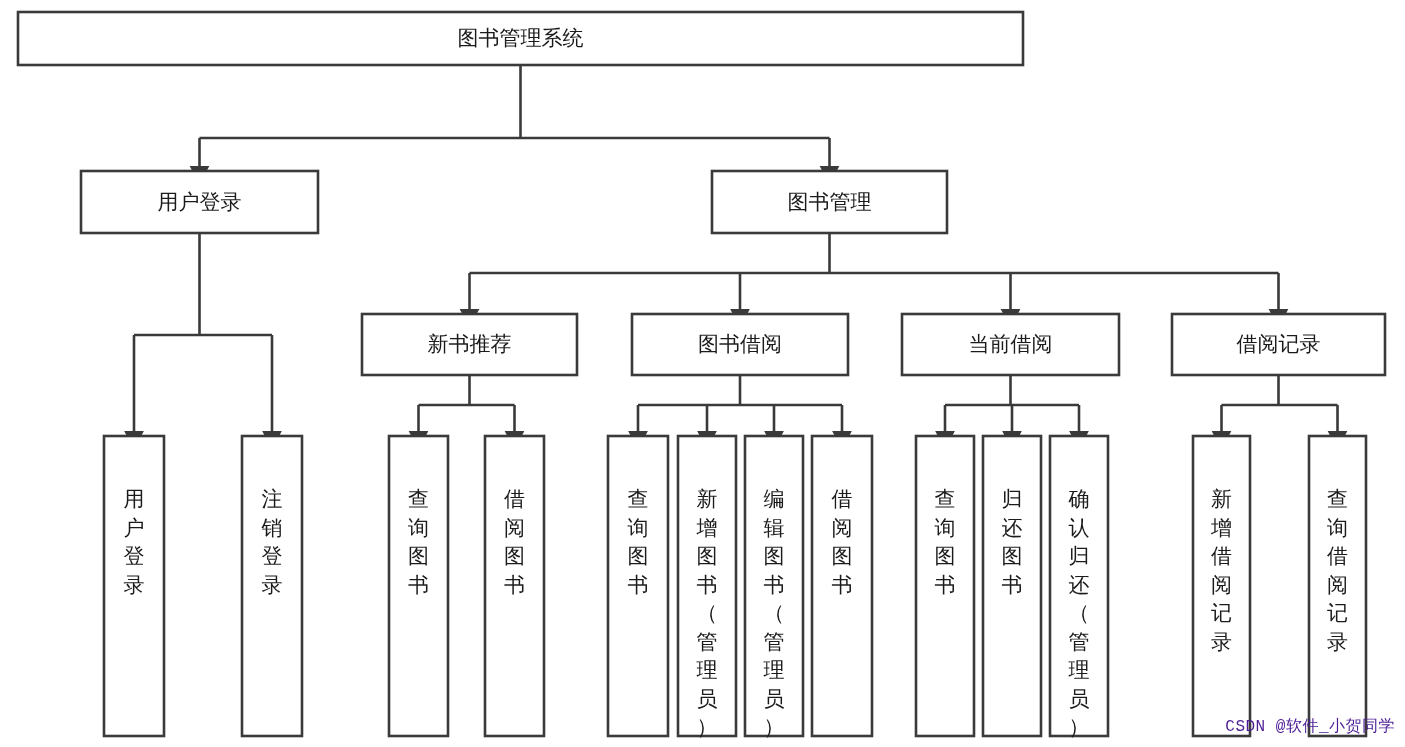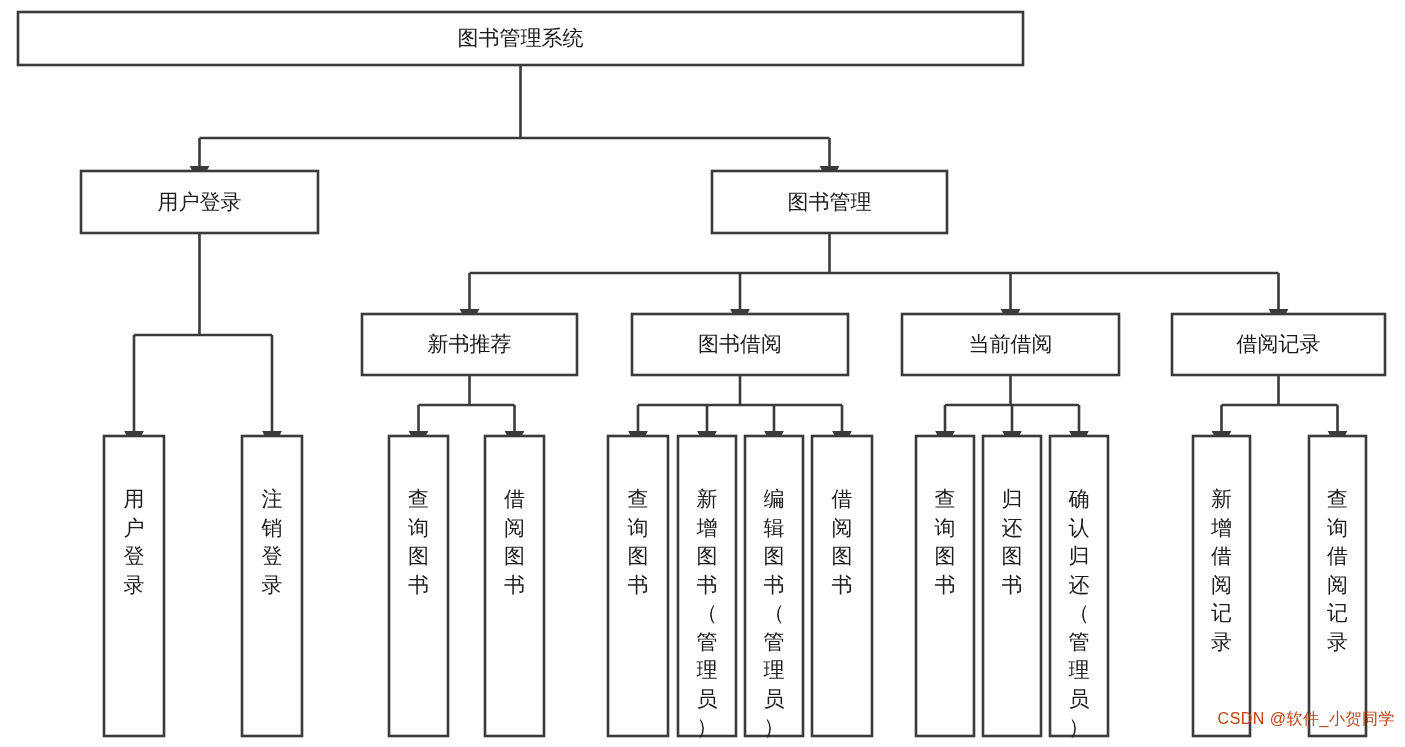--- a/index.html
+++ b/index.html
@@ -49,24 +49,24 @@
   }
   .connector {
     stroke: #3a3a3a;
     stroke-width: 2.6;
     fill: none;
     stroke-linecap: butt;
   }
   .watermark-text {
     position: absolute;
     right: 10px;
-    bottom: 7px;
-    font-family: Liberation Sans, sans-serif;
+    bottom: 0;
+    font-family: Liberation Mono, monospace;
     font-size: 16px;
-    color: #c2410c;
+    color: #4c1d95;
     letter-spacing: 0.5px;
     white-space: nowrap;
     pointer-events: none;
   }
 </style>
 </head>
 <body>
 
 <div id="diagram-root">
   <svg class="diagram-canvas" viewBox="0 0 1405 747">

